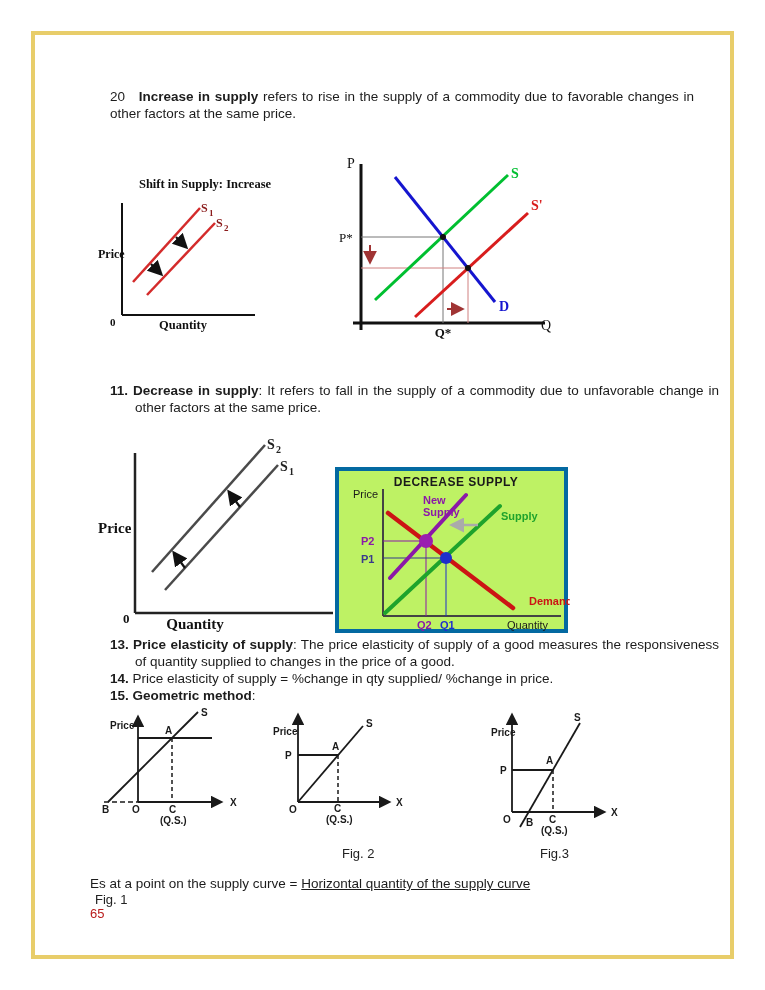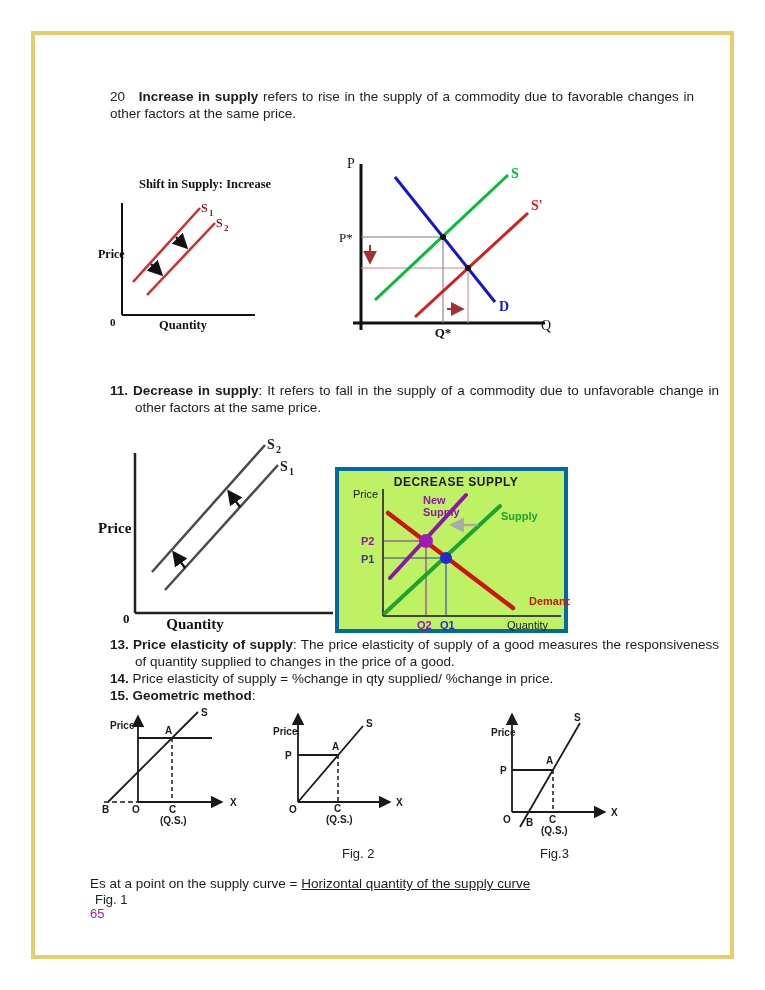--- a/index.html
+++ b/index.html
@@ -9,21 +9,21 @@
          border:4px solid #e8cd6a;box-sizing:border-box;}
   .abs{position:absolute;}
   .para{font-size:13.5px;line-height:17px;text-align:justify;width:584px;color:#1c1c1c;}
   .hang{padding-left:25px;text-indent:-25px;}
   .num{font-weight:bold;text-align:center;}
   .num12{margin-right:9px;}
   .bi{font-weight:bold;}
   .caption{font-size:13px;color:#222;}
   .footer-line{font-size:13.5px;color:#1c1c1c;}
   .uline{text-decoration:underline;}
-  .pageno{font-size:13px;color:#a21caf;}
+  .pageno{font-size:13px;color:#b91c1c;}
   .box{background:#bef264;border:4px solid #0369a1;box-sizing:border-box;}
   text.ts{font-family:"Liberation Serif",serif;}
   text.tn{font-family:"Liberation Sans",sans-serif;}
   text.b{font-weight:bold;}
 </style>
 </head>
 <body>
 
 <div class="frame"></div>
 

